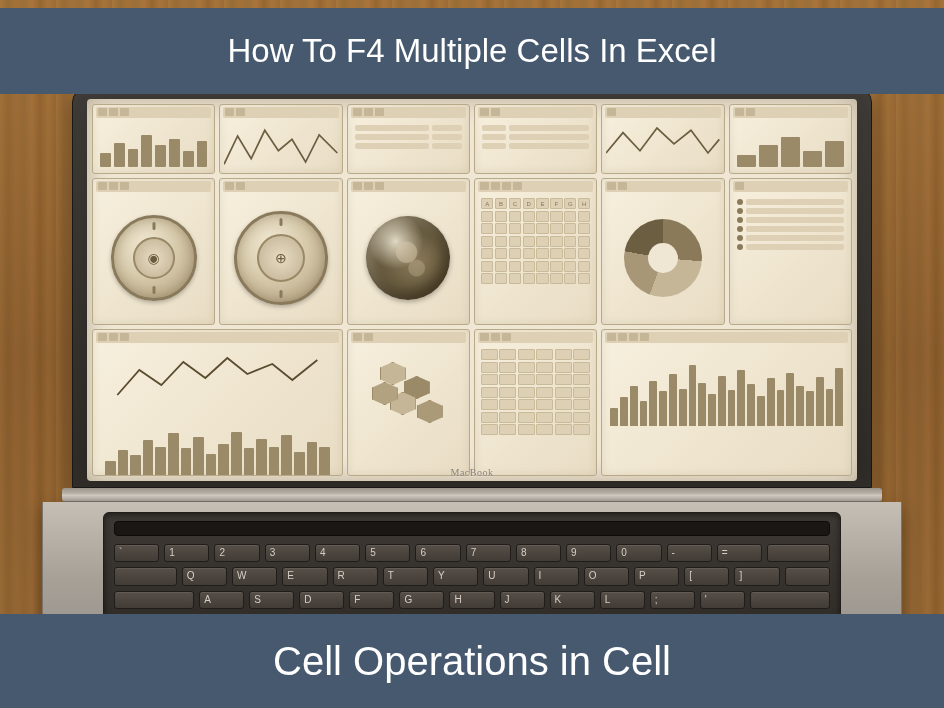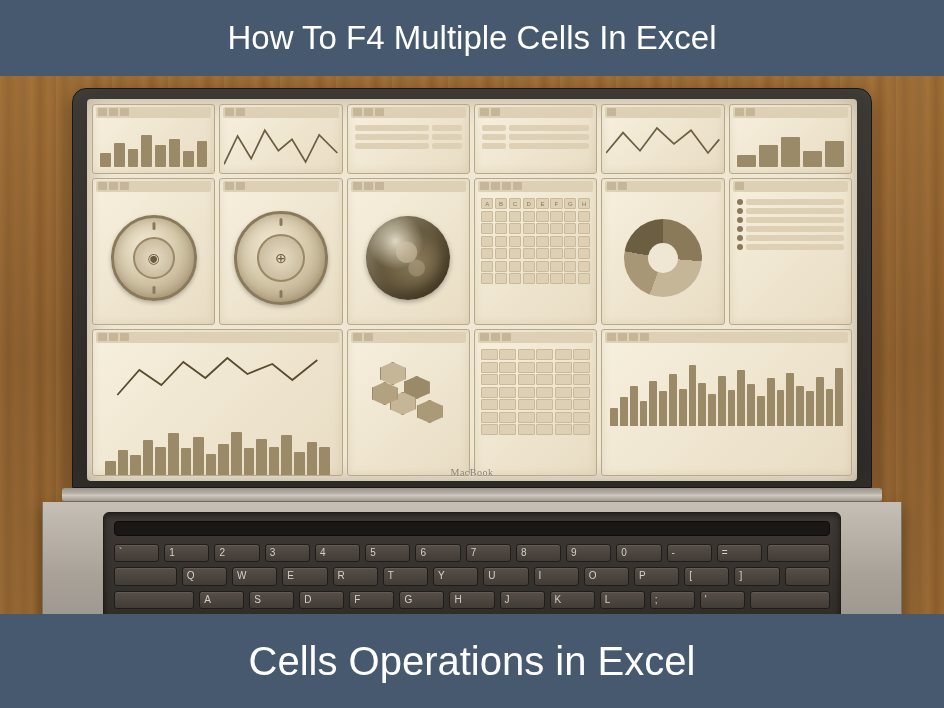--- a/index.html
+++ b/index.html
@@ -26,22 +26,22 @@
       left: 0; right: 0;
       background: #46596e;
       color: #fff;
       text-align: center;
       display: flex;
       align-items: center;
       justify-content: center;
       z-index: 10;
     }
     .banner-top {
-      top: 0;
-      height: 76px;
+      top: 8px;
+      height: 86px;
       font-size: 33px;
       font-weight: 400;
     }
     .banner-bottom {
       bottom: 0;
       height: 94px;
       font-size: 40px;
       font-weight: 400;
     }
     .laptop {
@@ -665,14 +665,14 @@
         <div class="key">,</div>
         <div class="key">.</div>
         <div class="key">/</div>
         <div class="key w2"></div>
       </div>
     </div>
   </div>
 </div>
 
 <div class="banner-bottom">
-  <span>Cells Operations in Excel</span>
+  <span>Cell Operations in Cell</span>
 </div>
 
 </body></html>

